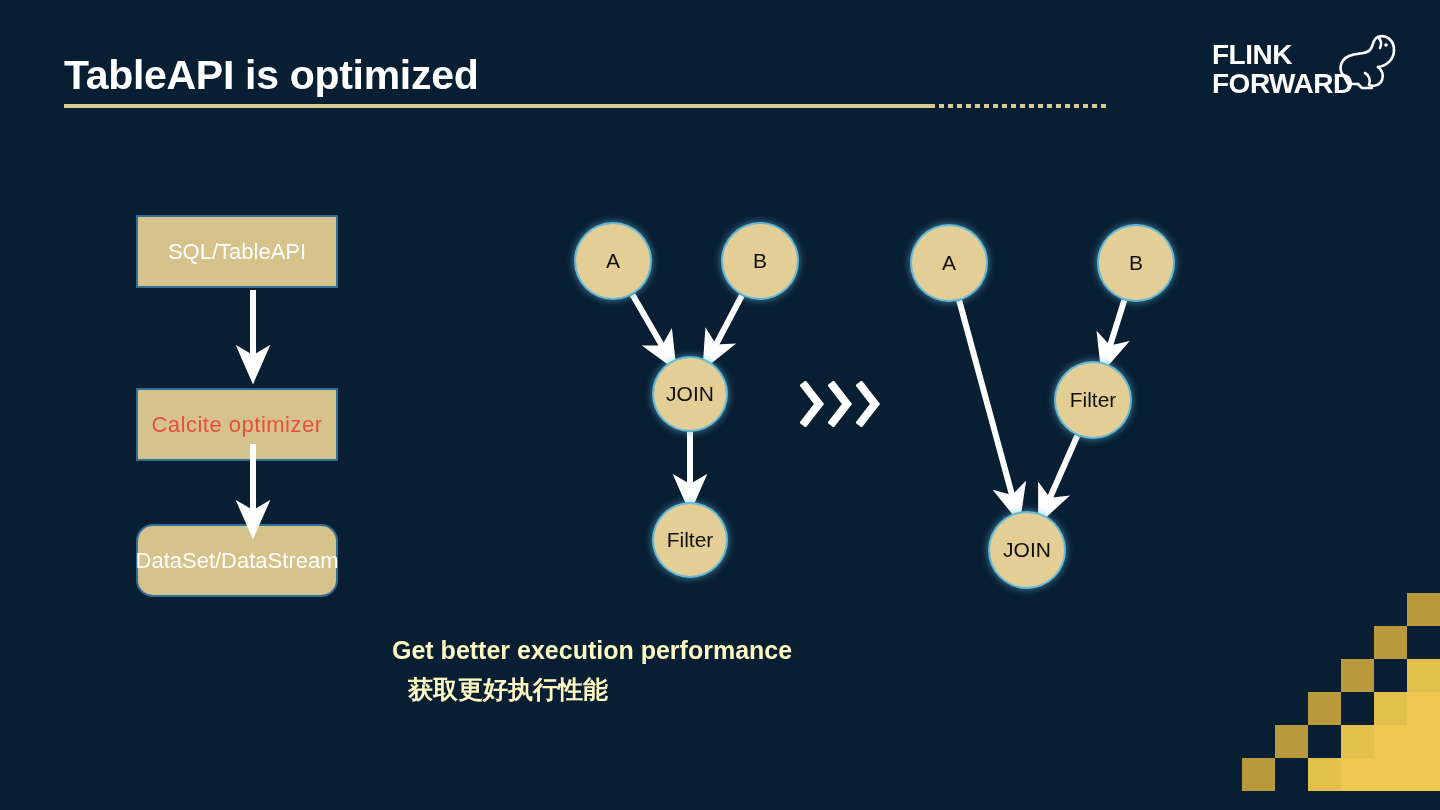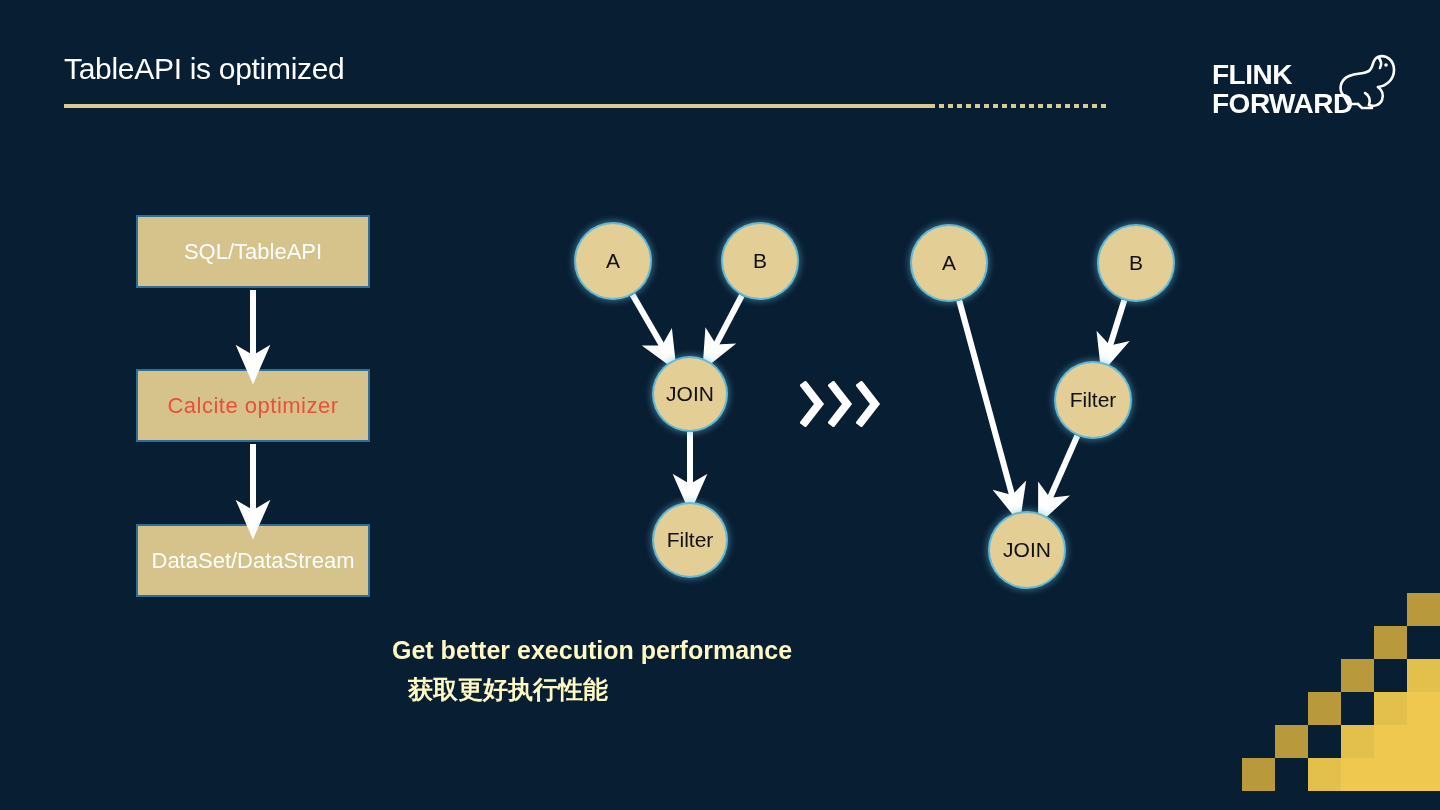--- a/index.html
+++ b/index.html
@@ -14,22 +14,22 @@
     background: #081e33;
     overflow: hidden;
     font-family: "Liberation Sans", sans-serif;
   }
 
   
   #title {
     position: absolute;
     left: 64px;
     top: 52px;
-    font-size: 30px;
-    font-weight: normal;
+    font-size: 41px;
+    font-weight: bold;
     color: #ffffff;
     letter-spacing: -0.3px;
     white-space: nowrap;
   }
   #title-rule-solid {
     position: absolute;
     left: 64px;
     top: 104px;
     width: 866px;
     height: 4px;
@@ -46,21 +46,20 @@
     background-repeat: repeat-x;
   }
 
   
   #logo {
     position: absolute;
     left: 1212px;
     top: 36px;
     width: 190px;
     height: 78px;
-    margin-top: 20px;
   }
   #logo-text {
     position: absolute;
     left: 0;
     top: 4px;
     color: #ffffff;
     font-weight: bold;
     font-size: 28px;
     line-height: 29px;
     letter-spacing: -0.5px;
@@ -68,34 +67,34 @@
   #logo-mascot {
     position: absolute;
     left: 112px;
     top: -6px;
   }
 
   
   .flowbox {
     position: absolute;
     left: 136px;
-    width: 234px;
+    width: 202px;
     height: 73px;
     background: #d6c38b;
     border: 2px solid #2f6e96;
     box-sizing: border-box;
     display: flex;
     align-items: center;
     justify-content: center;
     font-size: 22px;
     color: #ffffff;
   }
   #box-sql      { top: 215px; }
-  #box-calcite  { top: 369px; text-align: right; }
-  #box-dataset  { top: 524px; }
+  #box-calcite  { top: 388px; text-align: right; }
+  #box-dataset  { top: 524px; border-radius: 17px; }
   #box-calcite .flowbox-label { color: #e8503a; letter-spacing: 0.5px; }
 
   
   #arrows-left, #graph-svg {
     position: absolute;
     left: 0;
     top: 0;
     width: 1440px;
     height: 810px;
     pointer-events: none;

